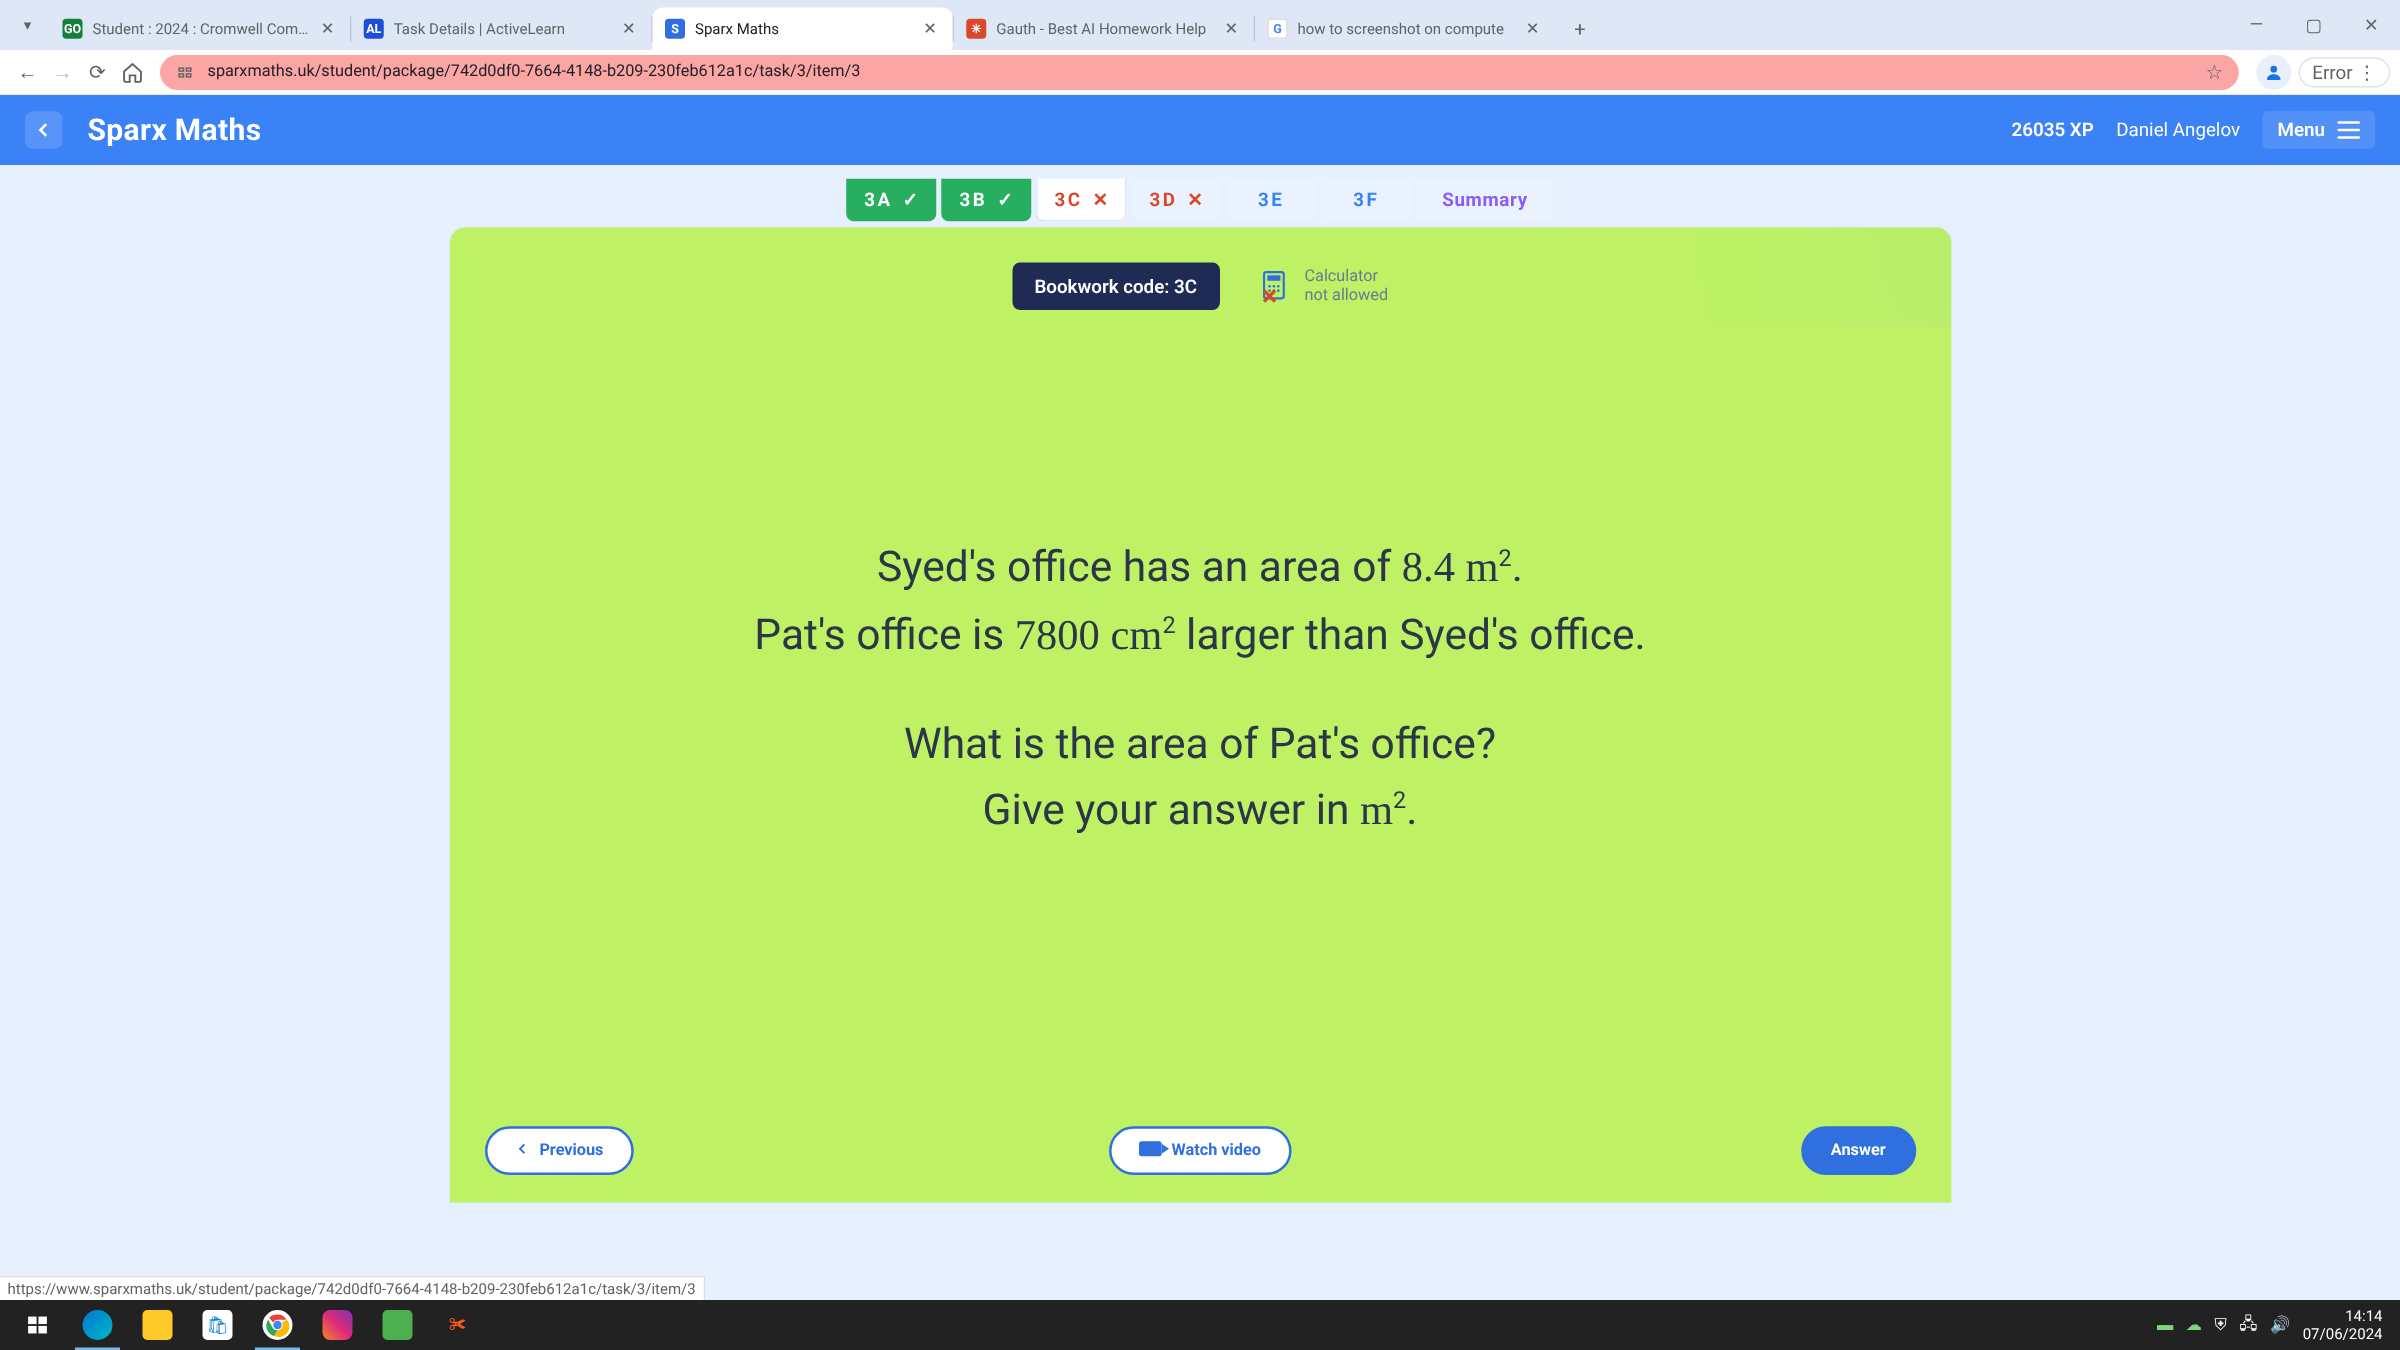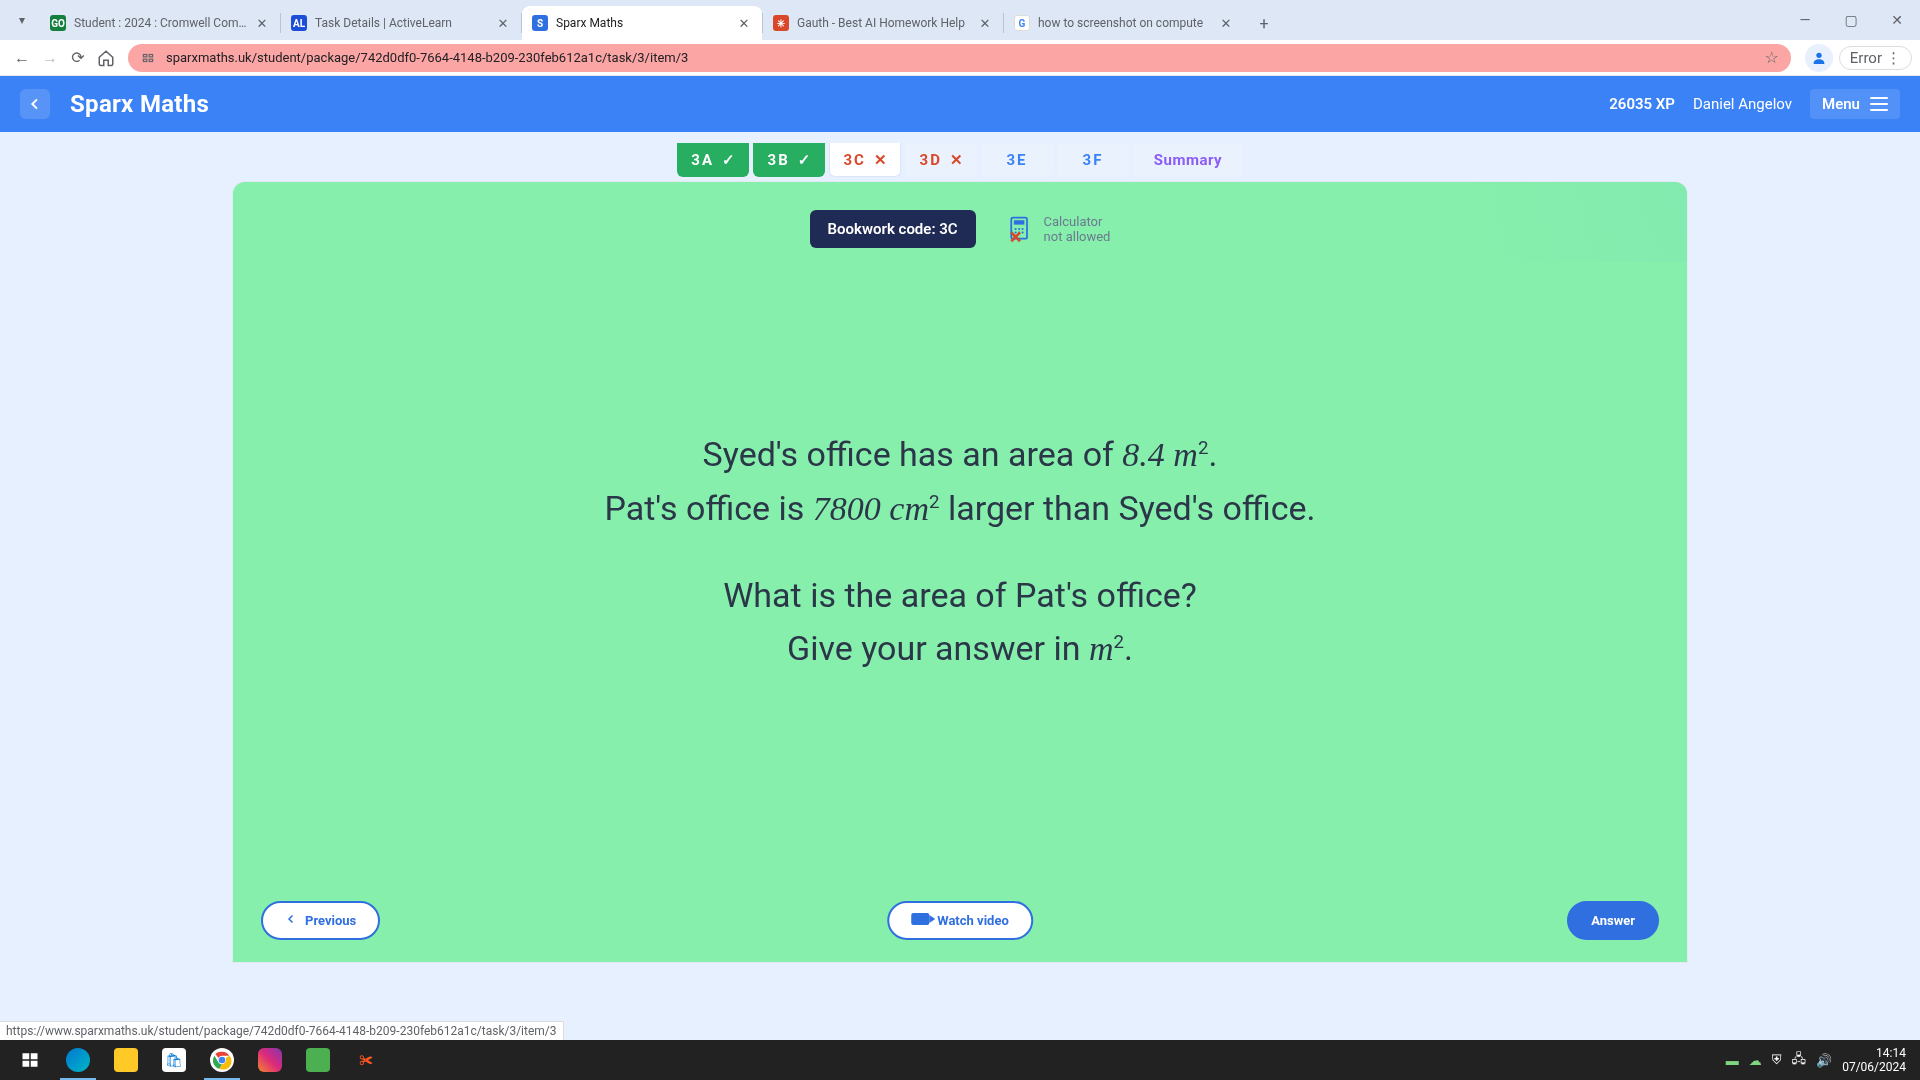--- a/index.html
+++ b/index.html
@@ -42,30 +42,30 @@
 
 .tabsrow { display:flex; justify-content:center; padding-top:11px; height:40px; align-items:flex-start; }
 .qtab { min-width:72px; height:34px; border-radius:0 0 6px 6px; display:flex; align-items:center; justify-content:center; gap:8px; font-weight:700; font-size:15px; letter-spacing:2px; margin:0 2px; }
 .qtab.done { background:#27ae60; color:#fff;}
 .qtab.current { background:#fff; color:#d9482b; border:1px solid #d9e6f7; border-top:none;}
 .qtab.wrong { background:#eaf2fd; color:#d9482b;}
 .qtab.todo { background:#eaf2fd; color:#3b82f6;}
 .qtab.summary { background:#eaf2fd; color:#8b5cf6; letter-spacing:0.5px; min-width:110px;}
 .qtab .mark { font-weight:900; font-size:15px; letter-spacing:0;}
 
-.card { width:1454px; margin:10px auto 0; background:#86efac; border-radius:12px 12px 0 0; box-shadow:0 0 0 1px #e1ebf7; padding-bottom:20px; min-height:780px; position:relative; overflow:hidden;}
+.card { width:1201px; margin:10px auto 0; background:#bef264; border-radius:12px 12px 0 0; box-shadow:0 0 0 1px #e1ebf7; padding-bottom:20px; min-height:780px; position:relative; overflow:hidden;}
 .card::after{content:""; position:absolute; top:0; right:-60px; width:400px; height:80px; background:radial-gradient(circle at top right, rgba(59,130,246,0.05), transparent 70%);}
 .cardhead { display:flex; justify-content:center; align-items:center; gap:30px; padding:28px 0 10px;}
 .codebadge { background:#1f2b54; color:#fff; font-size:15px; font-weight:600; padding:10px 18px; border-radius:6px;}
 .calc { display:flex; align-items:center; gap:10px; font-size:13px; color:#6b7a90;}
 .calc .icon { width:28px; height:28px; position:relative;}
 .calc .icon svg { width:28px; height:28px; }
 
 .question { font-family: Georgia, "Times New Roman", serif; color:#2b3648; text-align:center; margin-top:170px; font-size:34px; line-height:1.55;}
-.question .num { font-family: Georgia, serif; font-style: italic; }
+.question .num { font-family: Georgia, serif; }
 .question sup { font-size:0.55em; vertical-align:super; }
 .question .gap { height:34px; }
 
 .cardfoot { position:absolute; bottom:22px; left:0; right:0; display:flex; align-items:center; padding:0 28px;}
 .btn { border-radius:999px; font-size:13px; font-weight:700; display:flex; align-items:flex-start; gap:8px; padding:10px 22px; }
 .btn.outline { background:#fff; color:#2f6fe0; border:2px solid #2f6fe0;}
 .btn.primary { background:#2f6fe0; color:#fff; border:2px solid #2f6fe0;}
 .cardfoot .center { position:absolute; left:50%; transform:translateX(-50%);}
 .camicon { width:18px; height:12px; background:#2f6fe0; border-radius:2px; position:relative; display:inline-block;}
 .camicon::after{content:""; position:absolute; right:-6px; top:2px; border-left:6px solid #2f6fe0; border-top:4px solid transparent; border-bottom:4px solid transparent;}

